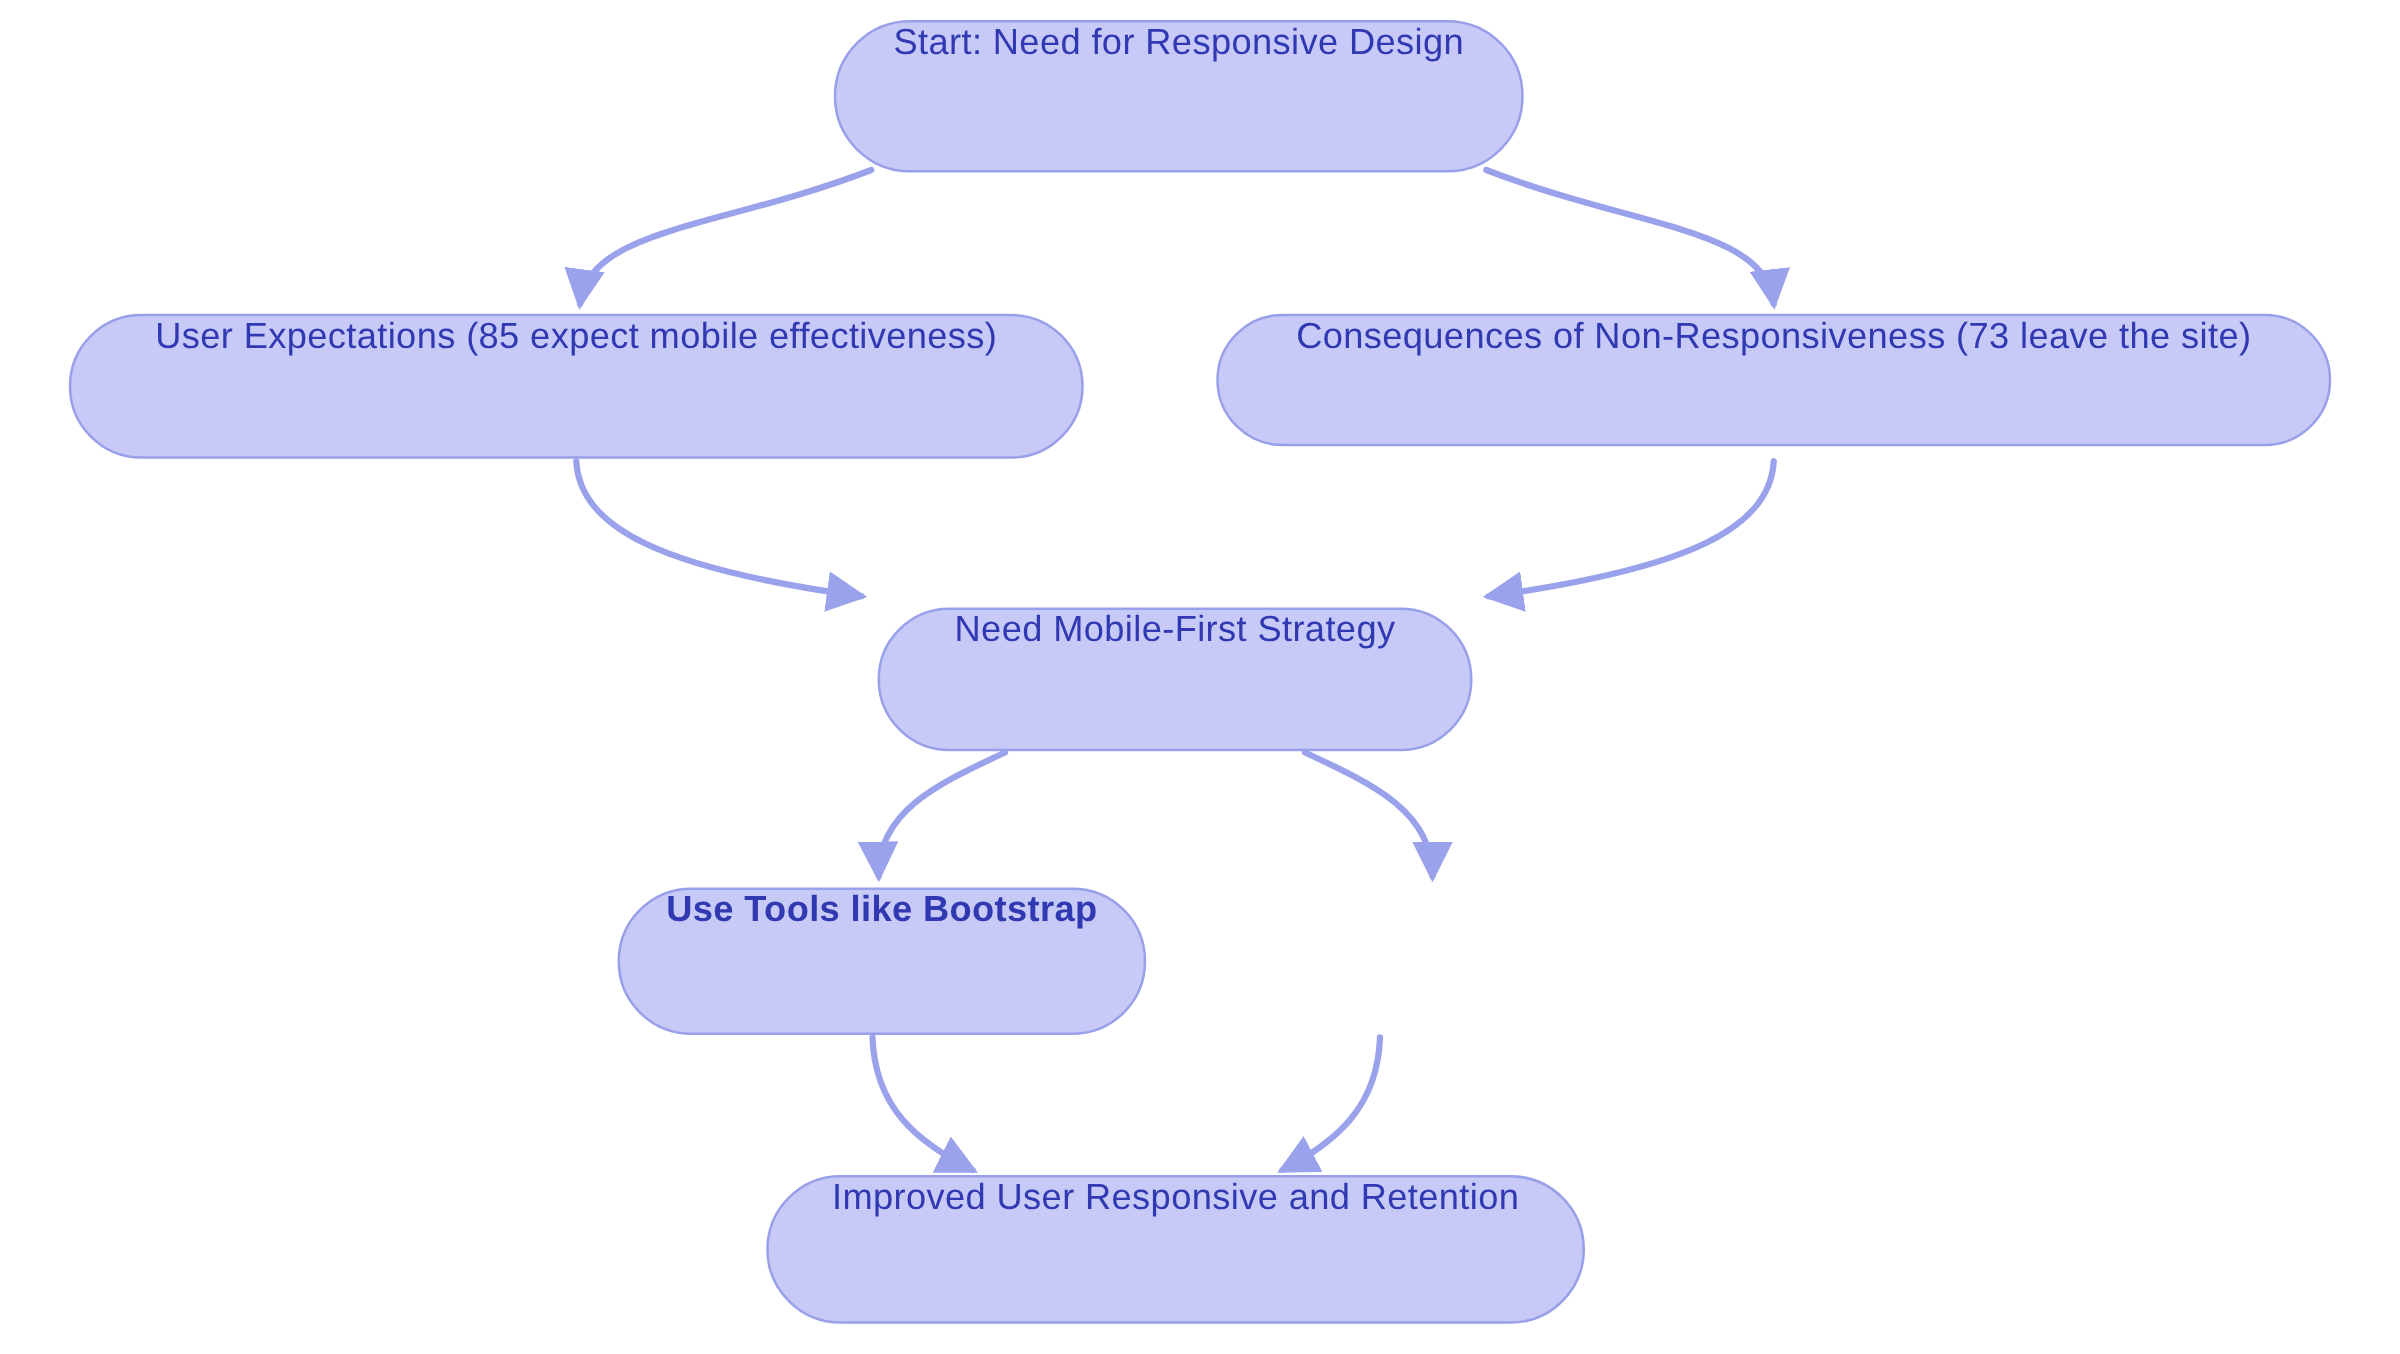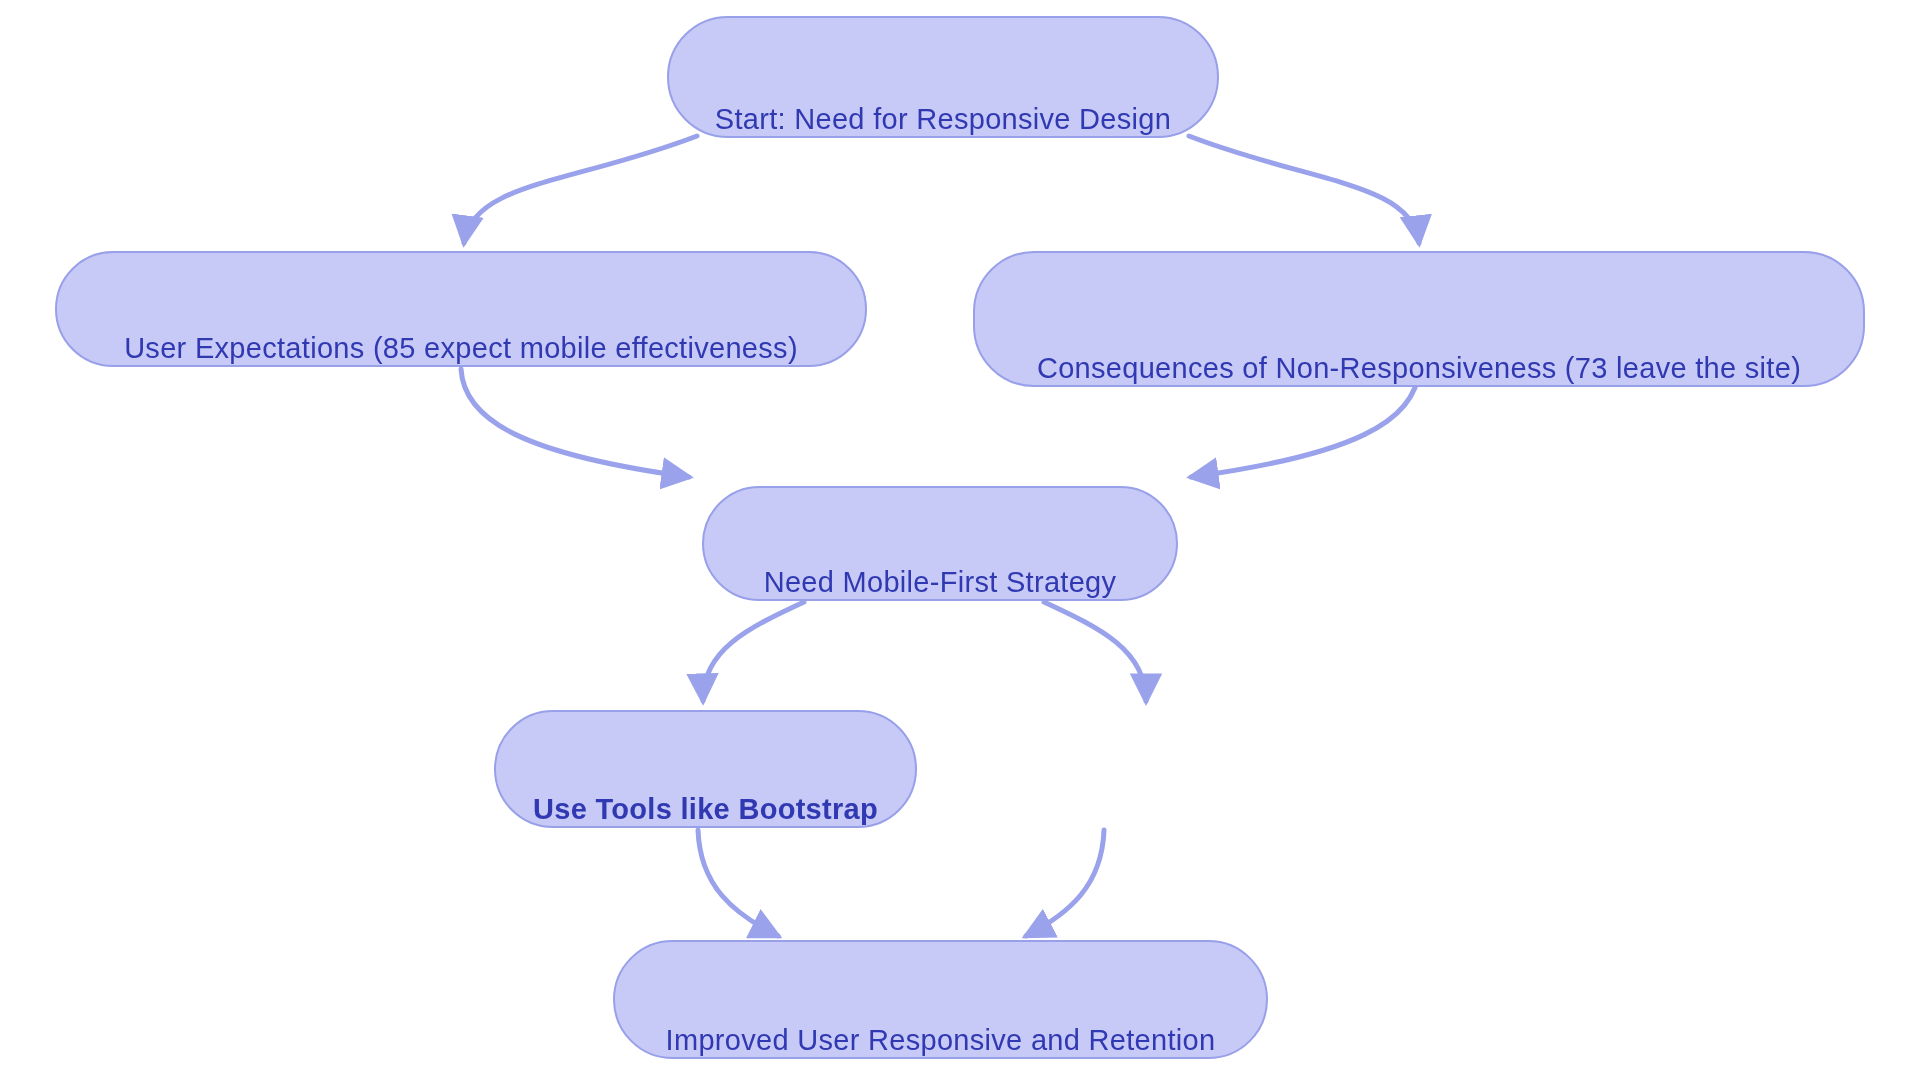--- a/index.html
+++ b/index.html
@@ -20,35 +20,35 @@
     left: 0;
     top: 0;
     width: 1920px;
     height: 1083px;
     pointer-events: none;
   }
   .node {
     position: absolute;
     box-sizing: border-box;
     display: flex;
-    align-items: flex-end;
+    align-items: flex-start;
     justify-content: center;
     background: #c7c9f6;
     border: 2px solid #98a0e9;
     border-radius: 61px;
     color: #3039b2;
     font-size: 29px;
     letter-spacing: 0.3px;
     white-space: nowrap;
     text-align: center;
   }
   
   .n-start        { left: 667px;  top: 16px;  width: 552px; height: 122px; }
   .n-user         { left: 55px;   top: 251px; width: 812px; height: 116px; }
-  .n-consequences { left: 973px;  top: 251px; width: 892px; height: 136px; }
+  .n-consequences { left: 973px;  top: 251px; width: 892px; height: 106px; }
   .n-adopt        { left: 702px;  top: 486px; width: 476px; height: 115px; }
   .n-tools        { left: 494px;  top: 710px; width: 423px; height: 118px; font-weight: bold; }
   .n-testing      { left: 1024px; top: 710px; width: 298px; height: 118px; }
   .n-improved     { left: 613px;  top: 940px; width: 655px; height: 119px; }
 </style>
 </head>
 <body>
 
 <div id="canvas">
 

